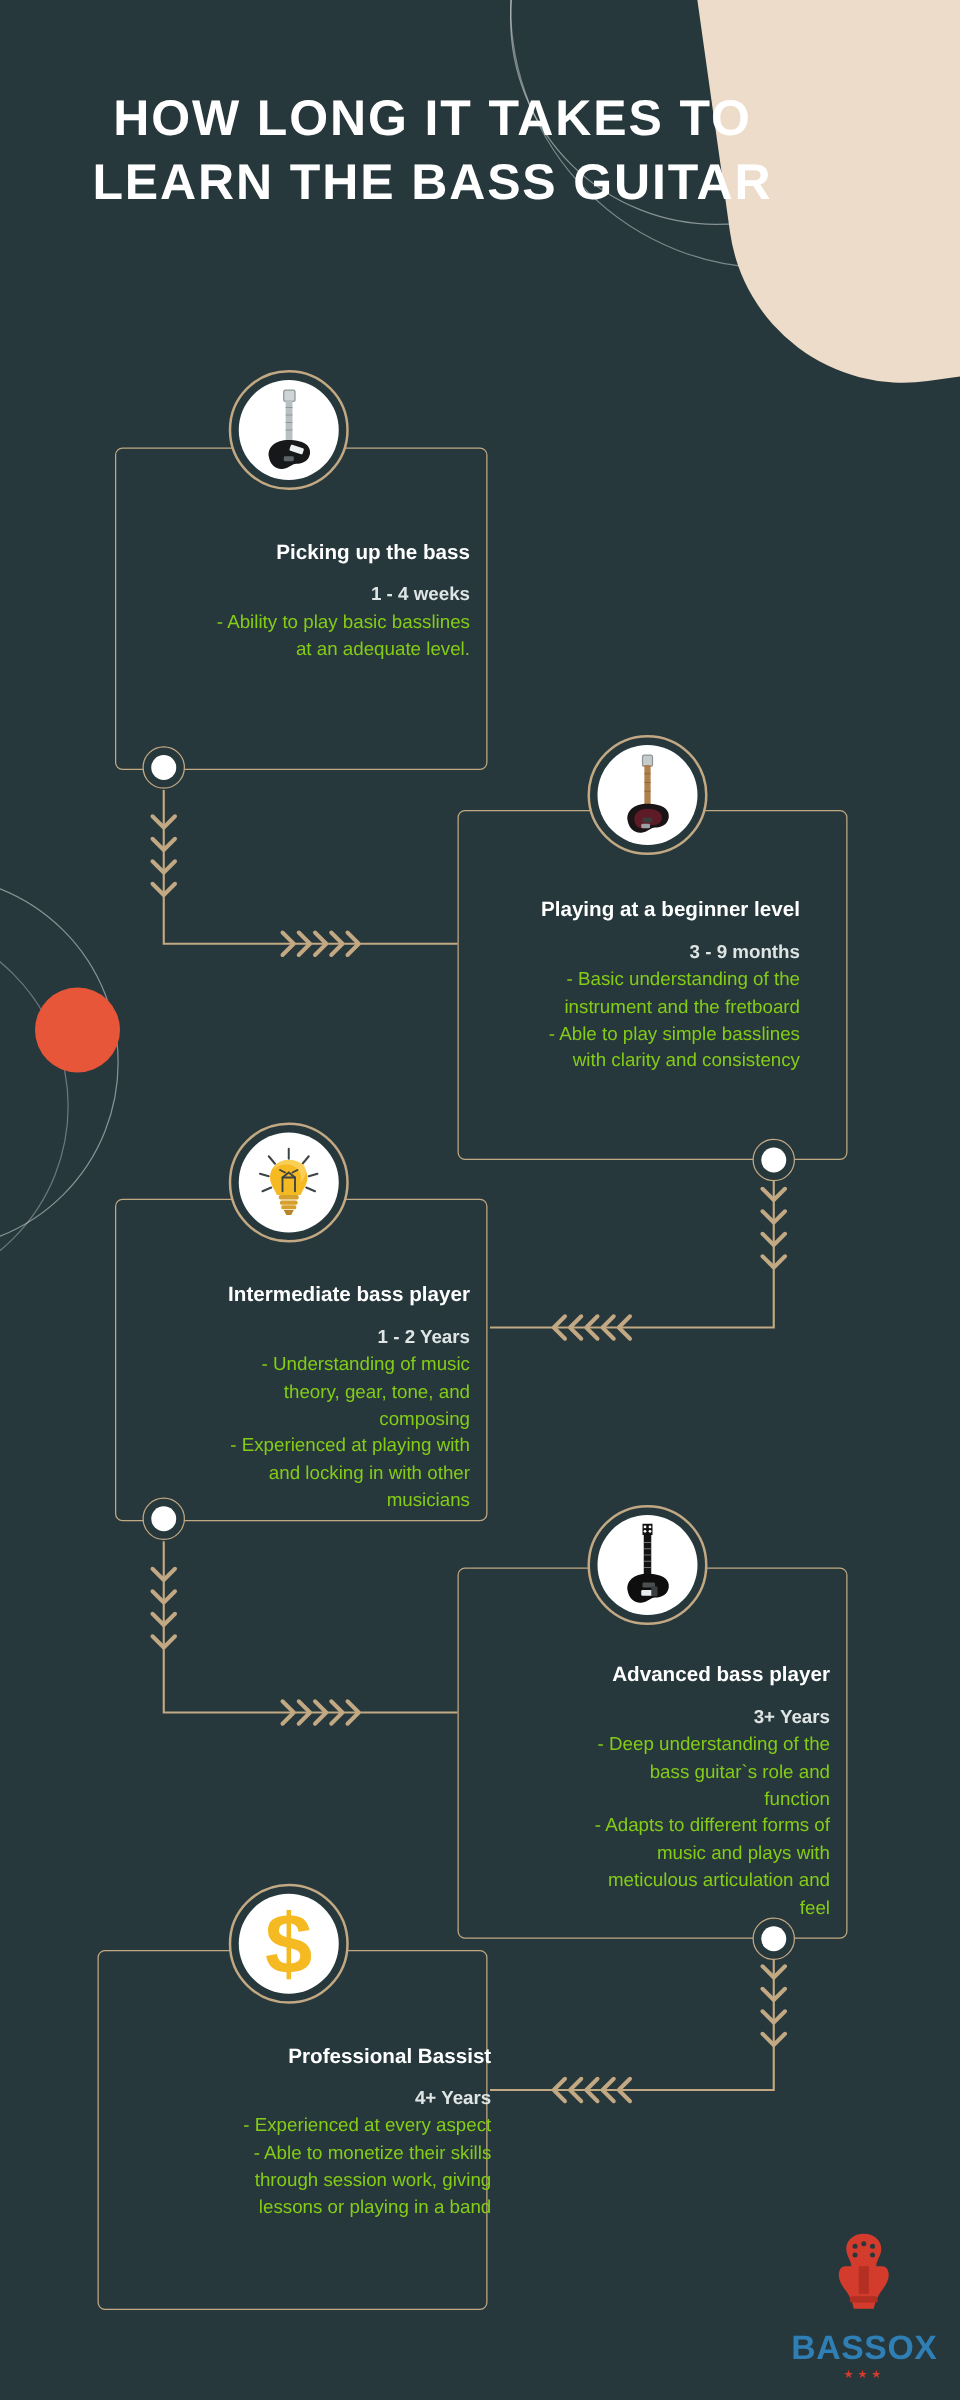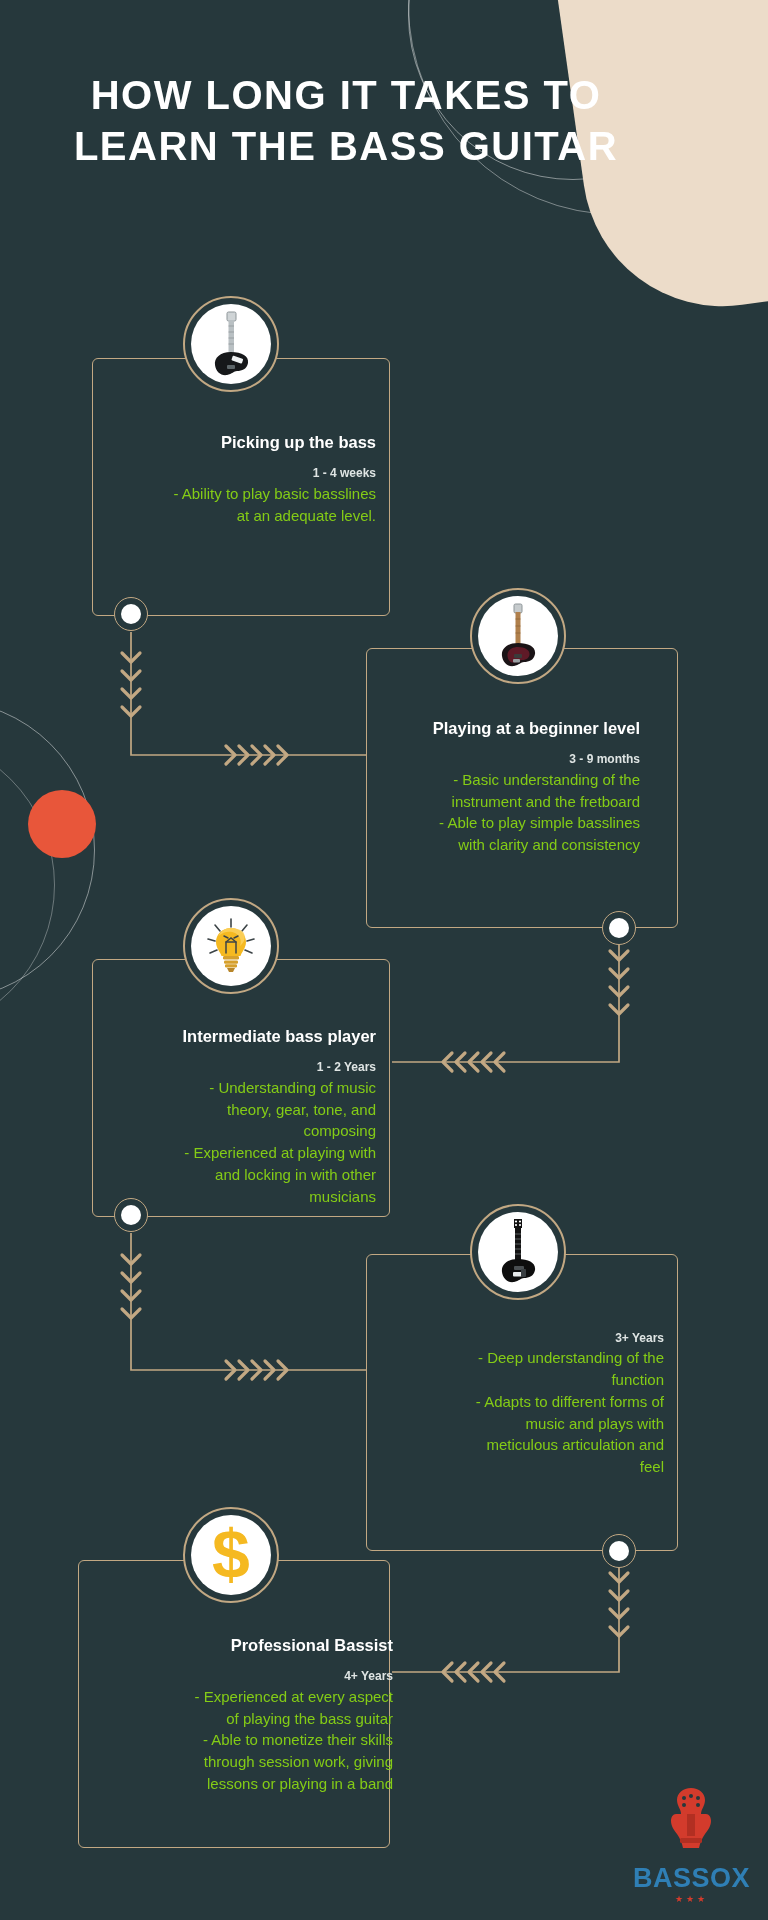--- a/index.html
+++ b/index.html
@@ -71,21 +71,21 @@
     position:absolute; left:0; right:0;
     text-align:right;
     padding:0 14px;
     z-index:3;
   }
   .card-title {
     font-size:16.5px; font-weight:bold; color:#ffffff;
     line-height:1.3; margin-bottom:12px;
   }
   .card-dur {
-    font-size:12px; font-weight:bold; color:#dfe5e4; line-height:1.45;
+    font-size:15px; font-weight:bold; color:#dfe5e4; line-height:1.45;
   }
   .card-line {
     font-size:15px; color:#84cc16; line-height:1.45;
   }
 
   
   .medal {
     position:absolute; z-index:5;
     width:96px; height:96px; border-radius:50%;
     background:#26383c;
@@ -318,43 +318,44 @@
         <line x1="18" y1="37" x2="24" y2="37"></line>
       </g>
       <path d="M21,42 C10,42 4,48 5,55 C6,62 11,66 17,65 C22,64 24,61 27,61 C32,61 37,59 38,53 C39,46 32,42 21,42 Z" fill="#0e0e0e"></path>
       <rect x="17" y="49" width="10" height="4" rx="1" fill="#4a4f52"></rect>
       <rect x="16" y="55" width="9" height="4.5" rx="1" fill="#e8ebec"></rect>
       <rect x="24" y="52" width="5" height="8" rx="1" fill="#3a3f42"></rect>
     </svg>
   </div>
 </div>
 <div class="card-body" style="left:366px; width:312px; top:1330px;">
+  <div class="card-title">Advanced bass player</div>
   <div class="card-dur">3+ Years</div>
   <div class="card-line">- Deep understanding of the</div>
+  <div class="card-line">bass guitar`s role and</div>
   <div class="card-line">function</div>
   <div class="card-line">- Adapts to different forms of</div>
   <div class="card-line">music and plays with</div>
   <div class="card-line">meticulous articulation and</div>
   <div class="card-line">feel</div>
 </div>
 <div class="node" style="left:602px; top:1534px;"></div>
 
 <div class="card" style="left:78px; top:1560px; width:312px; height:288px;"></div>
 <div class="medal" style="left:183px; top:1507px;">
   <div class="medal-inner">
     <svg width="56" height="66" viewBox="0 0 56 66">
       <text x="28" y="56" text-anchor="middle" font-family="'Liberation Sans', sans-serif" font-size="68" font-weight="bold" fill="#f5b921">$</text>
     </svg>
   </div>
 </div>
 <div class="card-body" style="left:78px; width:312px; top:1635px;margin-left:17px;">
   <div class="card-title">Professional Bassist</div>
   <div class="card-dur">4+ Years</div>
   <div class="card-line">- Experienced at every aspect</div>
-  <div class="card-line">of playing the bass guitar</div>
   <div class="card-line">- Able to monetize their skills</div>
   <div class="card-line">through session work, giving</div>
   <div class="card-line">lessons or playing in a band</div>
 </div>
 
 <div class="logo">
   <svg width="56" height="74" viewBox="0 0 56 74">
     <path d="M28,2 C20,2 14,7 14,14 C14,20 18,23 18,28 L13,28 C10,28 8,31 8,35 C8,40 11,44 14,48
              C17,52 19,57 20,62 L36,62 C37,57 39,52 42,48 C45,44 48,40 48,35 C48,31 46,28 43,28
              L38,28 C38,23 42,20 42,14 C42,7 36,2 28,2 Z" fill="#d33b2c"></path>

